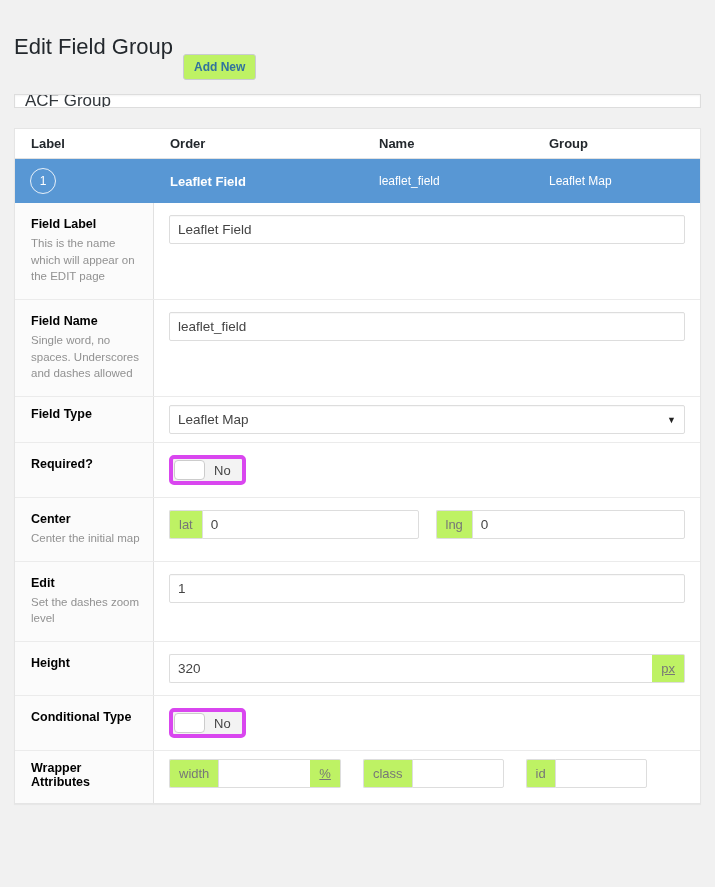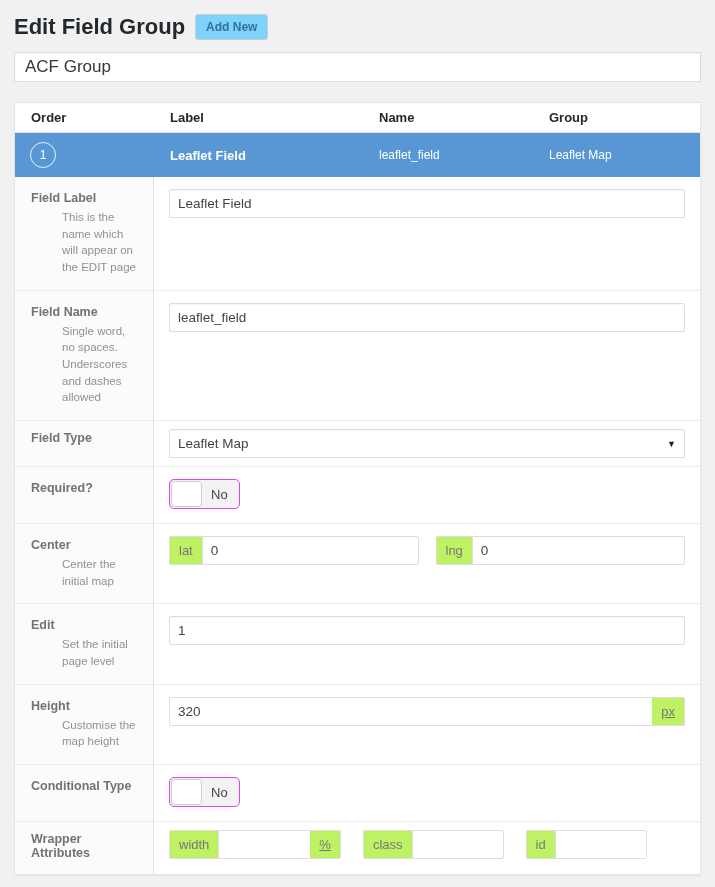--- a/index.html
+++ b/index.html
@@ -7,37 +7,38 @@
   body {
     background: #f1f1f1;
     font-family: "Liberation Sans", sans-serif;
     color: #333;
     overflow: hidden;
   }
   .wrap { padding: 10px 14px 0 14px; }
 
   
   .page-header { display: flex; align-items: center; gap: 10px; padding: 4px 0 12px 0; }
-  .page-title { font-size: 22px; font-weight: 700; color: #23282d; letter-spacing: 0; }
+  .page-title { font-size: 22px; font-weight: 400; color: #23282d; letter-spacing: 0; }
   .add-new-btn {
-    background: #7dd3fc;
+    background: #bef264;
     border: 1px solid #c9ccd0;
     border-radius: 3px;
     color: #31729e;
     font-size: 12px;
     font-weight: bold;
     padding: 5px 10px;
     cursor: pointer;
     font-family: "Liberation Sans", sans-serif;
+    margin-top: 40px;
   }
 
   
   .title-input {
     width: 100%;
-    height: 30px;
+    height: 14px;
     border: 1px solid #ddd;
     box-shadow: inset 0 1px 2px rgba(0,0,0,0.05);
     padding: 3px 10px;
     font-size: 17px;
     color: #32373c;
     background: #fff;
     font-family: "Liberation Sans", sans-serif;
     outline: none;
     margin-bottom: 20px;
   }
@@ -83,22 +84,22 @@
     display: grid;
     grid-template-columns: 139px 1fr;
     border-bottom: 1px solid #ebebeb;
   }
   .setting-row:last-of-type { border-bottom: none; }
   .setting-label-cell {
     background: #fbfbfb;
     border-right: 1px solid #e1e1e1;
     padding: 14px 12px 14px 16px;
   }
-  .setting-label { font-size: 12.5px; font-weight: bold; color: #737373; margin-bottom: 4px; }
-  .setting-desc  { font-size: 11.5px; color: #919191; line-height: 1.45; margin-left: 31px; }
+  .setting-label { font-size: 12.5px; font-weight: bold; color: #000000; margin-bottom: 4px; }
+  .setting-desc  { font-size: 11.5px; color: #919191; line-height: 1.45; }
   .setting-input-cell { padding: 12px 15px; }
 
   input.text-field, select.select-field, textarea.textarea-field {
     width: 100%;
     border: 1px solid #ddd;
     border-radius: 2px;
     background: #fff;
     padding: 6px 8px;
     font-size: 13.5px;
     color: #444;
@@ -116,21 +117,21 @@
   textarea.textarea-field { height: 84px; resize: vertical; }
 
   .row-tall .setting-input-cell { padding-bottom: 34px; }
   .row-slim .setting-label-cell { padding-top: 10px; padding-bottom: 10px; }
   .row-slim .setting-input-cell { padding-top: 8px; padding-bottom: 8px; }
 
   
   .toggle {
     display: inline-flex;
     align-items: stretch;
-    border: 1px solid #d946ef;
+    border: 4px solid #d946ef;
     border-radius: 5px;
     background: #f3f3f3;
     height: 30px;
     cursor: pointer;
     overflow: hidden;
   }
   .toggle-knob {
     width: 31px;
     background: #fff;
     border: 1px solid #ccc;
@@ -182,22 +183,22 @@
   <div class="page-header">
     <span class="page-title">Edit Field Group</span>
     <button class="add-new-btn">Add New</button>
   </div>
 
   <input class="title-input" type="text" value="ACF Group" style="">
 
   <div class="metabox">
 
     <div class="thead-row">
+      <div class="thead-cell">Label</div>
       <div class="thead-cell">Order</div>
-      <div class="thead-cell">Label</div>
       <div class="thead-cell">Name</div>
       <div class="thead-cell">Group</div>
     </div>
 
     <div class="field-row-active">
       <div>
           <div class="order-circle">1</div>
         </div>
       <div class="active-label">Leaflet Field</div>
       <div class="active-name">leaflet_field</div>
@@ -266,31 +267,30 @@
             <span class="group-prepend">lng</span>
             <input type="text" value="0" style="">
           </div>
         </div>
       </div>
     </div>
 
     <div class="setting-row">
       <div class="setting-label-cell">
         <div class="setting-label">Edit</div>
-        <div class="setting-desc">Set the initial page level</div>
+        <div class="setting-desc">Set the dashes zoom level</div>
       </div>
       <div class="setting-input-cell">
         <input class="text-field" type="text" value="1" style="">
       </div>
     </div>
 
     <div class="setting-row">
       <div class="setting-label-cell">
         <div class="setting-label">Height</div>
-        <div class="setting-desc">Customise the map height</div>
       </div>
       <div class="setting-input-cell">
         <div class="input-group height-group">
           <input type="text" value="320" style="">
           <span class="group-append">px</span>
         </div>
       </div>
     </div>
 
     <div class="setting-row">

